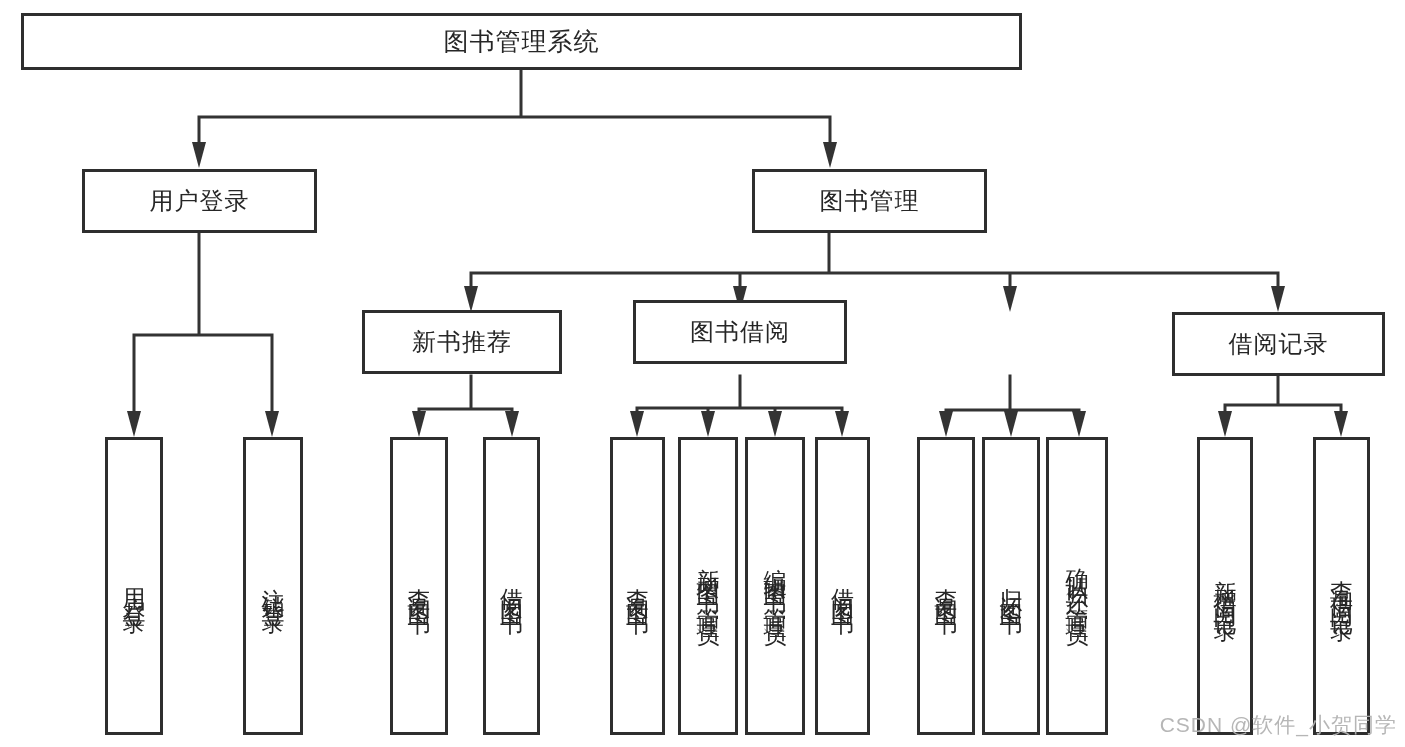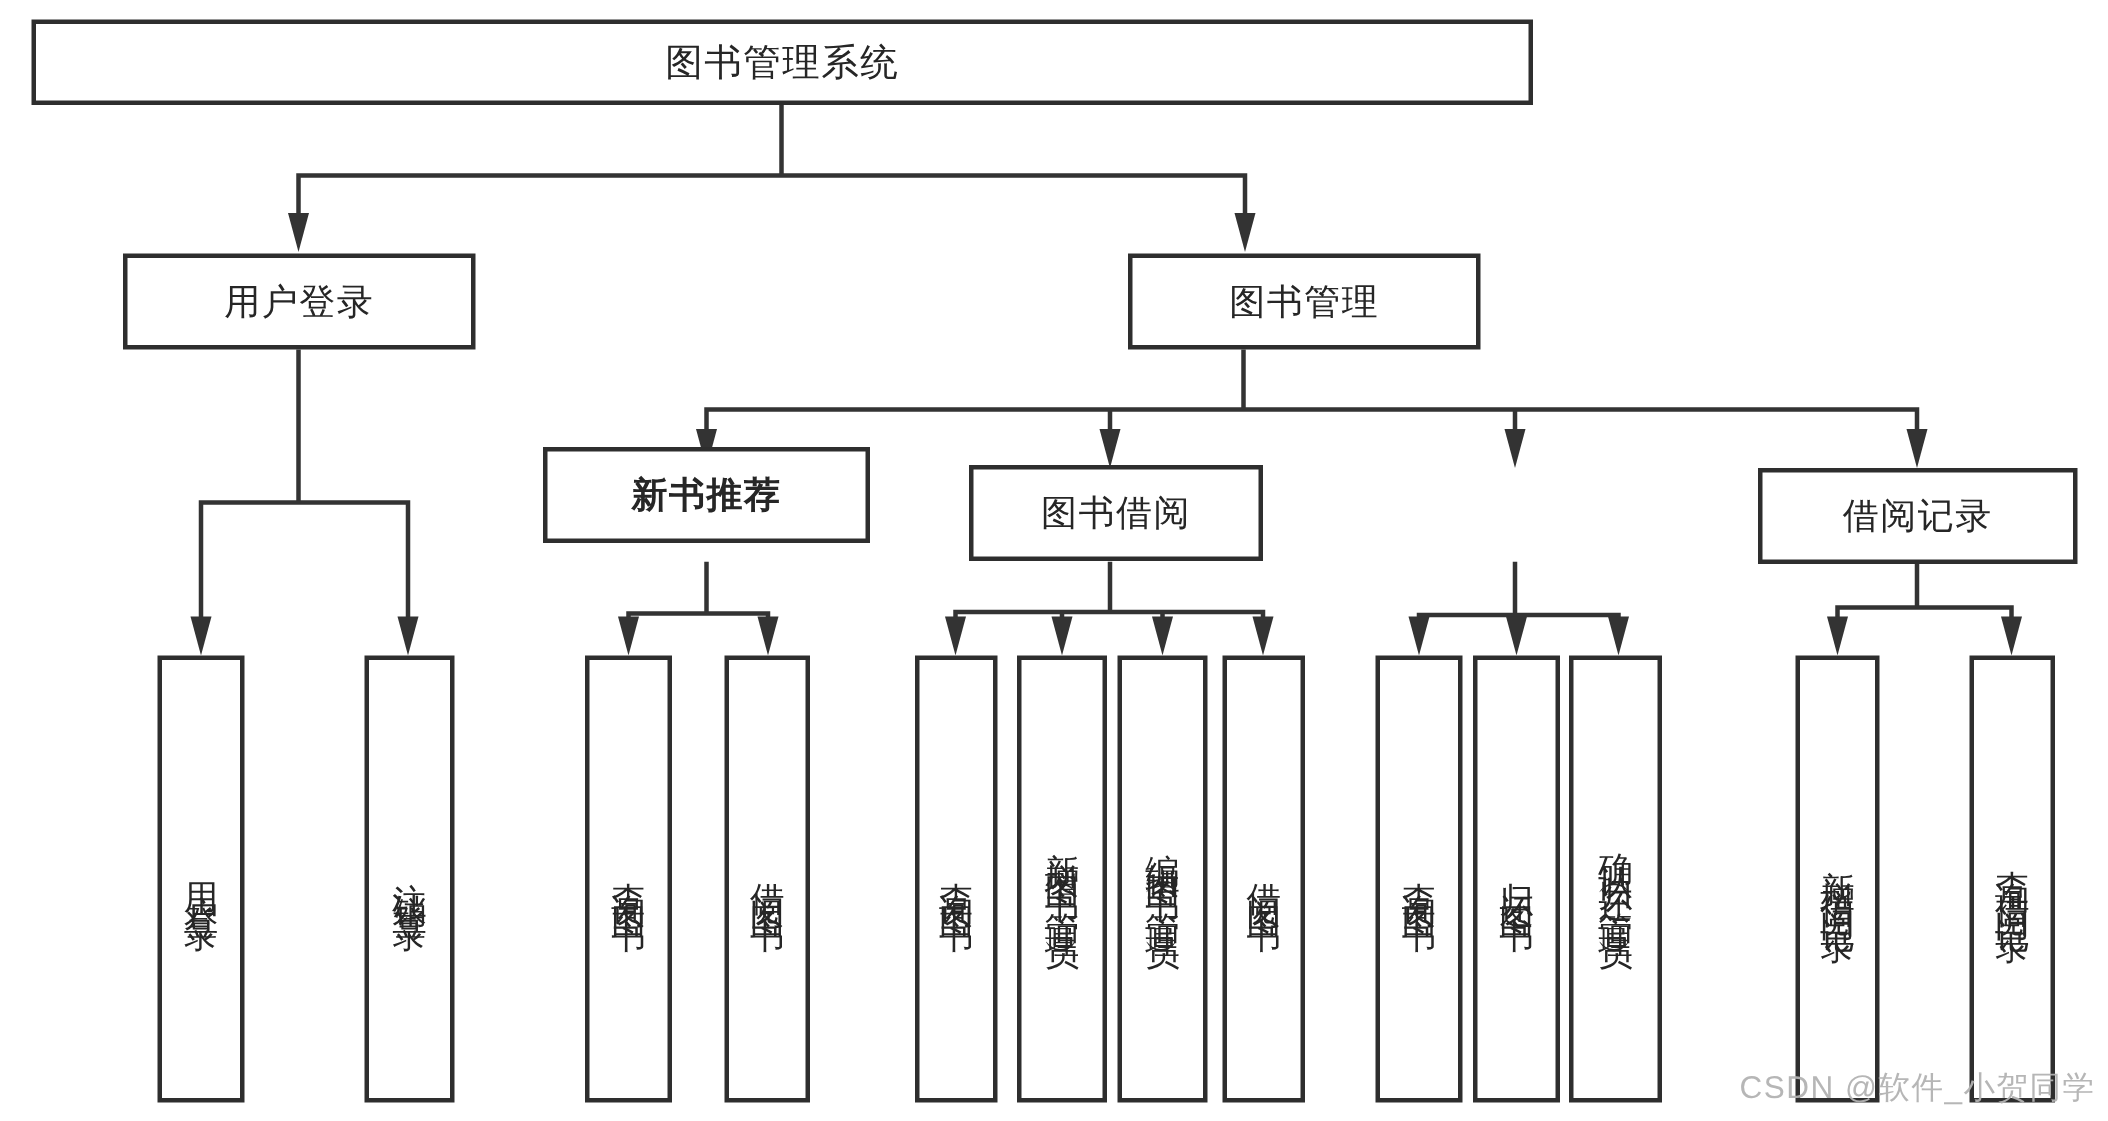--- a/index.html
+++ b/index.html
@@ -107,22 +107,22 @@
       <polygon points="1218,411 1232,411 1225,437"></polygon>
       <polygon points="1334,411 1348,411 1341,437"></polygon>
     </g>
   </svg>
 
   <div class="node h root" style="left:21px; top:13px; width:1001px; height:57px;">图书管理系统</div>
 
   <div class="node h" style="left:82px; top:169px; width:235px; height:64px;">用户登录</div>
   <div class="node h" style="left:712px; top:169px; width:235px; height:64px;margin-left:40px;">图书管理</div>
 
-  <div class="node h" style="left:362px; top:298px; width:218px; height:64px;font-weight:bold;">新书推荐</div>
-  <div class="node h" style="left:633px; top:310px; width:196px; height:64px;margin-left:13px;">图书借阅</div>
+  <div class="node h" style="left:362px; top:310px; width:200px; height:64px;">新书推荐</div>
+  <div class="node h" style="left:633px; top:300px; width:214px; height:64px;">图书借阅</div>
   <div class="node h" style="left:1172px; top:312px; width:213px; height:64px;">借阅记录</div>
 
   <div class="node v" style="left:105px; top:437px; width:58px; height:298px;">用户登录</div>
   <div class="node v" style="left:243px; top:437px; width:60px; height:298px;">注销登录</div>
 
   <div class="node v" style="left:390px; top:437px; width:58px; height:298px;">查询图书</div>
   <div class="node v" style="left:483px; top:437px; width:57px; height:298px;">借阅图书</div>
 
   <div class="node v" style="left:610px; top:437px; width:55px; height:298px;">查询图书</div>
   <div class="node v" style="left:678px; top:437px; width:60px; height:298px;">新增图书（管理员）</div>

